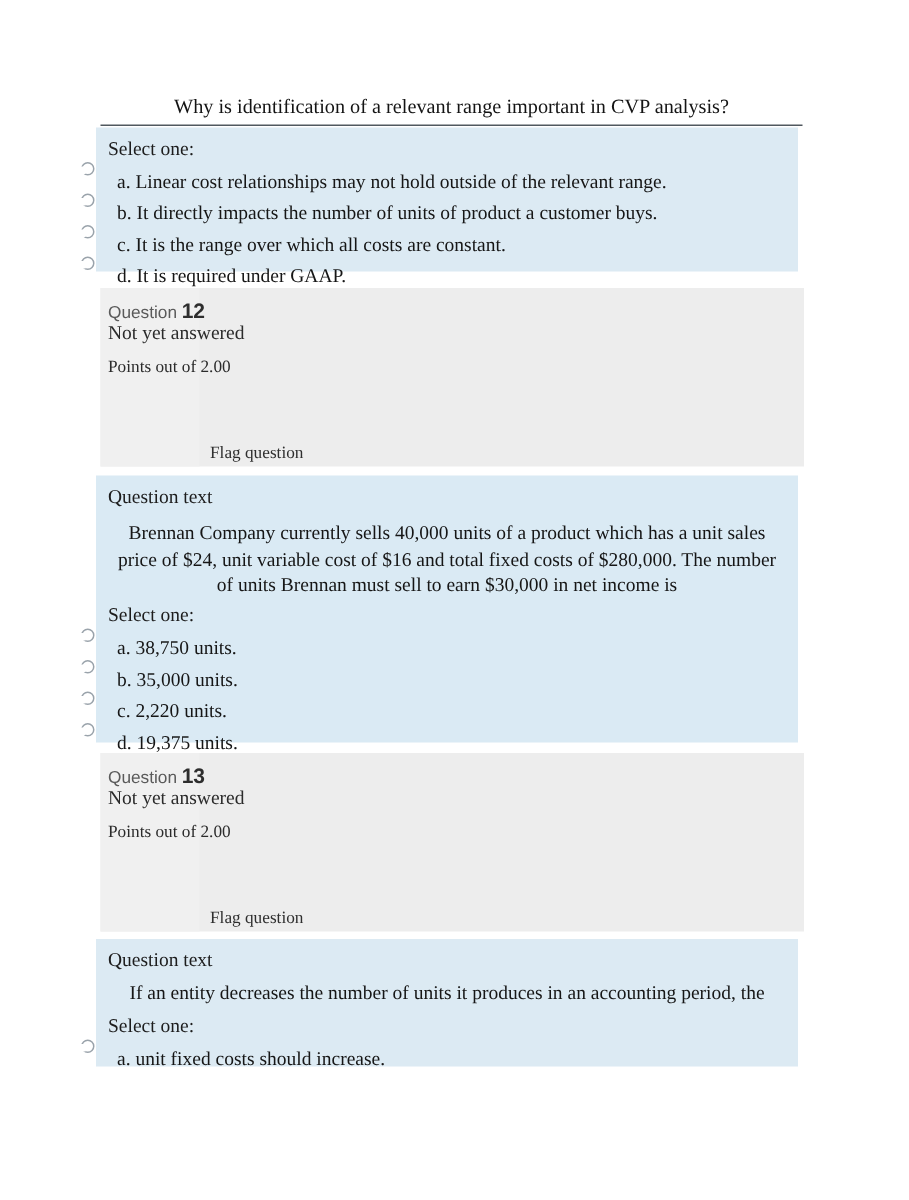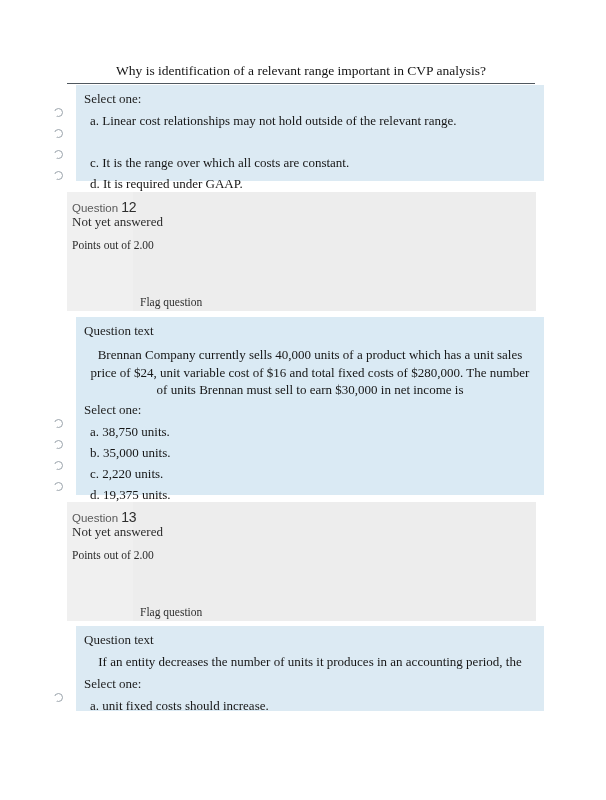--- a/index.html
+++ b/index.html
@@ -44,21 +44,21 @@
     font-size: 13.5px;
     line-height: 18px;
     color: #141414;
     white-space: nowrap;
   }
 
   
   .blue-panel {
     position: absolute;
     background: #dceaf3;
-    left: 76px;
+    left: 64px;
     width: 468px;
     box-sizing: border-box;
   }
   .blue-panel.variant-b { background: #daeaf4; }
 
   .qtext-label {
     position: absolute;
     left: 8px;
     font-size: 13px;
     line-height: 17px;
@@ -133,21 +133,21 @@
     top: 8px;
     font-family: "Liberation Sans", sans-serif;
     font-size: 11.5px;
     line-height: 14px;
     color: #5a5a5a;
     white-space: nowrap;
   }
   .q-head b {
     font-family: "Liberation Sans", sans-serif;
     font-size: 14px;
-    font-weight: normal;
+    font-weight: bold;
     color: #2e2e2e;
     letter-spacing: -0.2px;
   }
   .q-status {
     position: absolute;
     left: 5px;
     top: 23px;
     font-size: 13px;
     line-height: 14px;
     color: #2b2b2b;
@@ -176,20 +176,21 @@
 
 <div class="page">
 
   <div class="title-row">
     <div class="title-text">Why is identification of a relevant range important in CVP analysis?</div>
   </div>
 
   <div class="blue-panel" style="top:85px; height:96px;">
     <div class="select-one" style="top:5px;">Select one:</div>
     <div class="option-text" style="top:27px;">a. Linear cost relationships may not hold outside of the relevant range.</div>
+    <div class="option-text" style="top:48px;">b. It directly impacts the number of units of product a customer buys.</div>
     <div class="option-text" style="top:69px;">c. It is the range over which all costs are constant.</div>
     <div class="option-text" style="top:90px;">d. It is required under GAAP.</div>
   </div>
   <span class="radio" style="left:54px; top:108px;"></span>
   <span class="radio" style="left:54px; top:129px;"></span>
   <span class="radio" style="left:54px; top:150px;"></span>
   <span class="radio" style="left:54px; top:171px;"></span>
 
   <div class="qblock" style="top:192px; height:119px;">
     <div class="qblock-info"></div>

